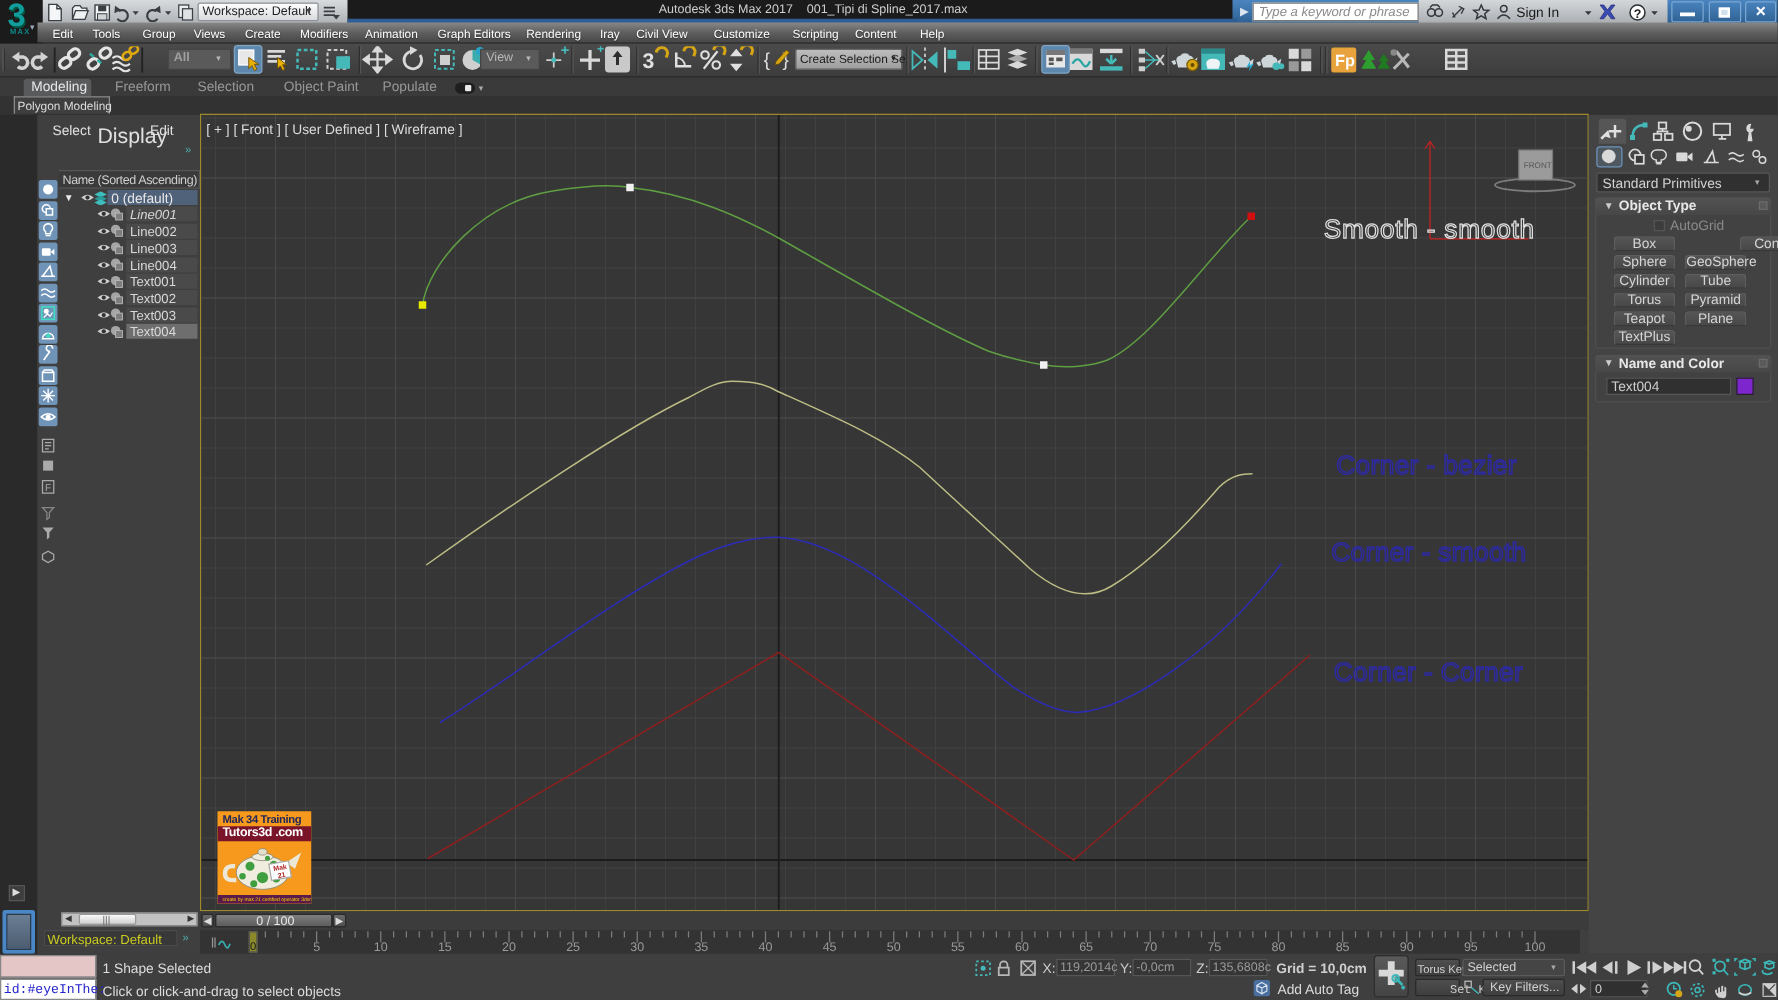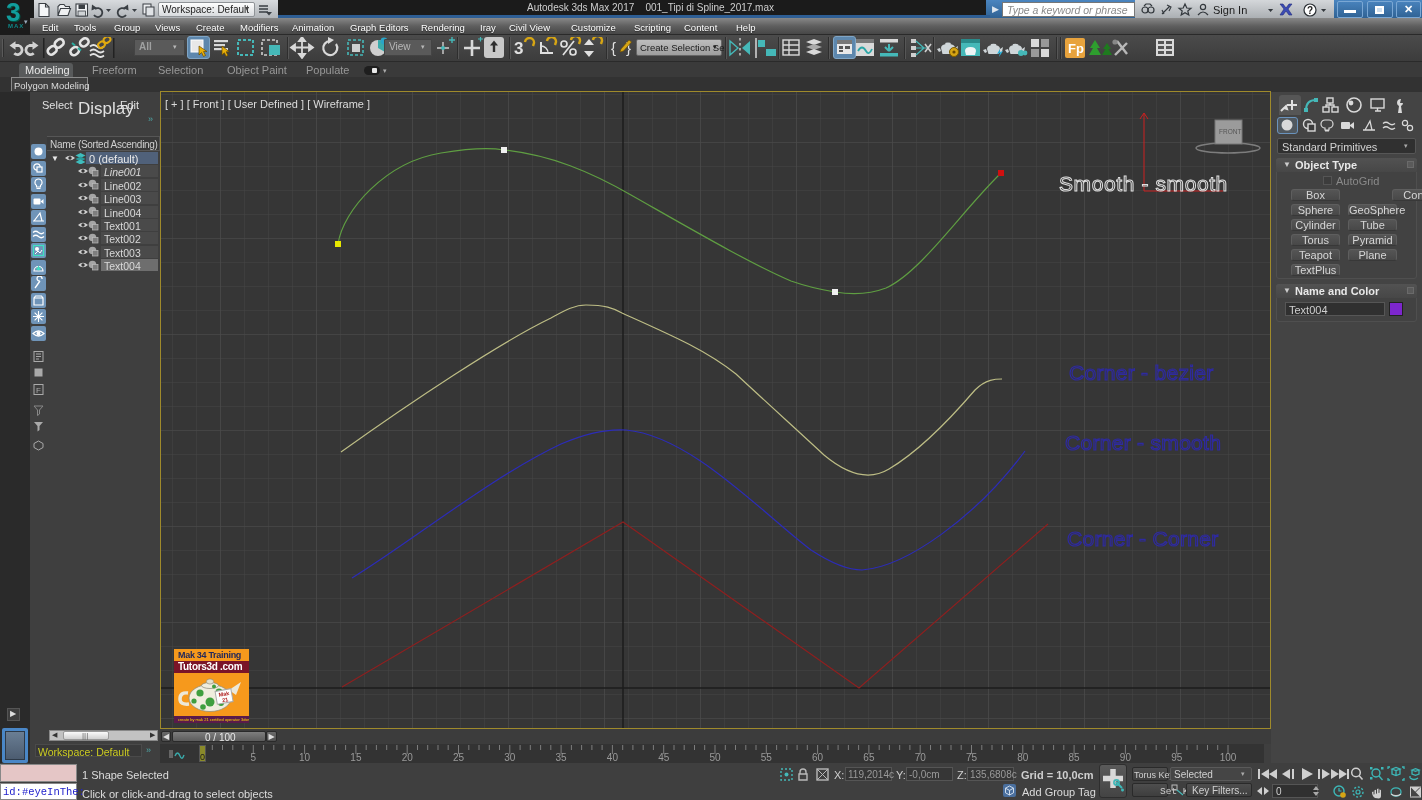--- a/index.html
+++ b/index.html
@@ -883,21 +883,21 @@
   <div class="txt" style="left:909px;top:6px;font-size:10px;color:#9a9a9a;">-0,0cm</div>
   <div class="txt" style="left:957px;top:6px;font-size:11px;color:#cfcfcf;">Z:</div>
   <div class="abs" style="left:967px;top:4px;width:47px;height:14px;background:#363636;border:1px solid #555;"></div>
   <div class="txt" style="left:970px;top:6px;font-size:10px;color:#9a9a9a;">135,6808c</div>
   <div class="txt" style="left:1021px;top:6px;font-size:11px;font-weight:bold;color:#cfcfcf;">Grid = 10,0cm</div>
 
   <div class="abs" style="left:1003px;top:21px;width:13px;height:13px;background:#4a6f9e;border-radius:2px;"></div>
   <svg class="abs" style="left:1004px;top:22px" width="11" height="11" viewBox="0 0 11 11">
         <path d="M5.5,1 l4,2.2 v4.6 l-4,2.2 -4,-2.2 v-4.6 z M1.5,3.2 l4,2.2 4,-2.2 M5.5,5.4 v4.6" stroke="#dce8f4" stroke-width=".9" fill="none"></path>
       </svg>
-  <div class="txt" style="left:1022px;top:23px;font-size:11px;color:#dcdcdc;">Add Group Tag</div>
+  <div class="txt" style="left:1022px;top:23px;font-size:11px;color:#dcdcdc;">Add Auto Tag</div>
 
   <div class="abs" style="left:1099px;top:1px;width:28px;height:34px;background:linear-gradient(#5a5a5a,#444);border:1px solid #2e2e2e;border-radius:3px;"></div>
   <svg class="abs" style="left:1101px;top:4px" width="25" height="28" viewBox="0 0 25 28">
     <path d="M12,2 v19 M2,11.5 h20" stroke="#d8d8d8" stroke-width="5.5"></path>
     <path d="M15,15 l6,6" stroke="#3db8b8" stroke-width="2"></path>
     <circle cx="15.5" cy="15.5" r="2.6" fill="none" stroke="#3db8b8" stroke-width="1.6"></circle>
     <path d="M20,23 h3 M21.5,21.5 v3" stroke="#3db8b8" stroke-width="1.6"></path>
   </svg>
 
   <div class="abs" style="left:1132px;top:4px;width:36px;height:14px;background:linear-gradient(#4e4e4e,#3e3e3e);border:1px solid #2a2a2a;border-radius:2px;"></div>

